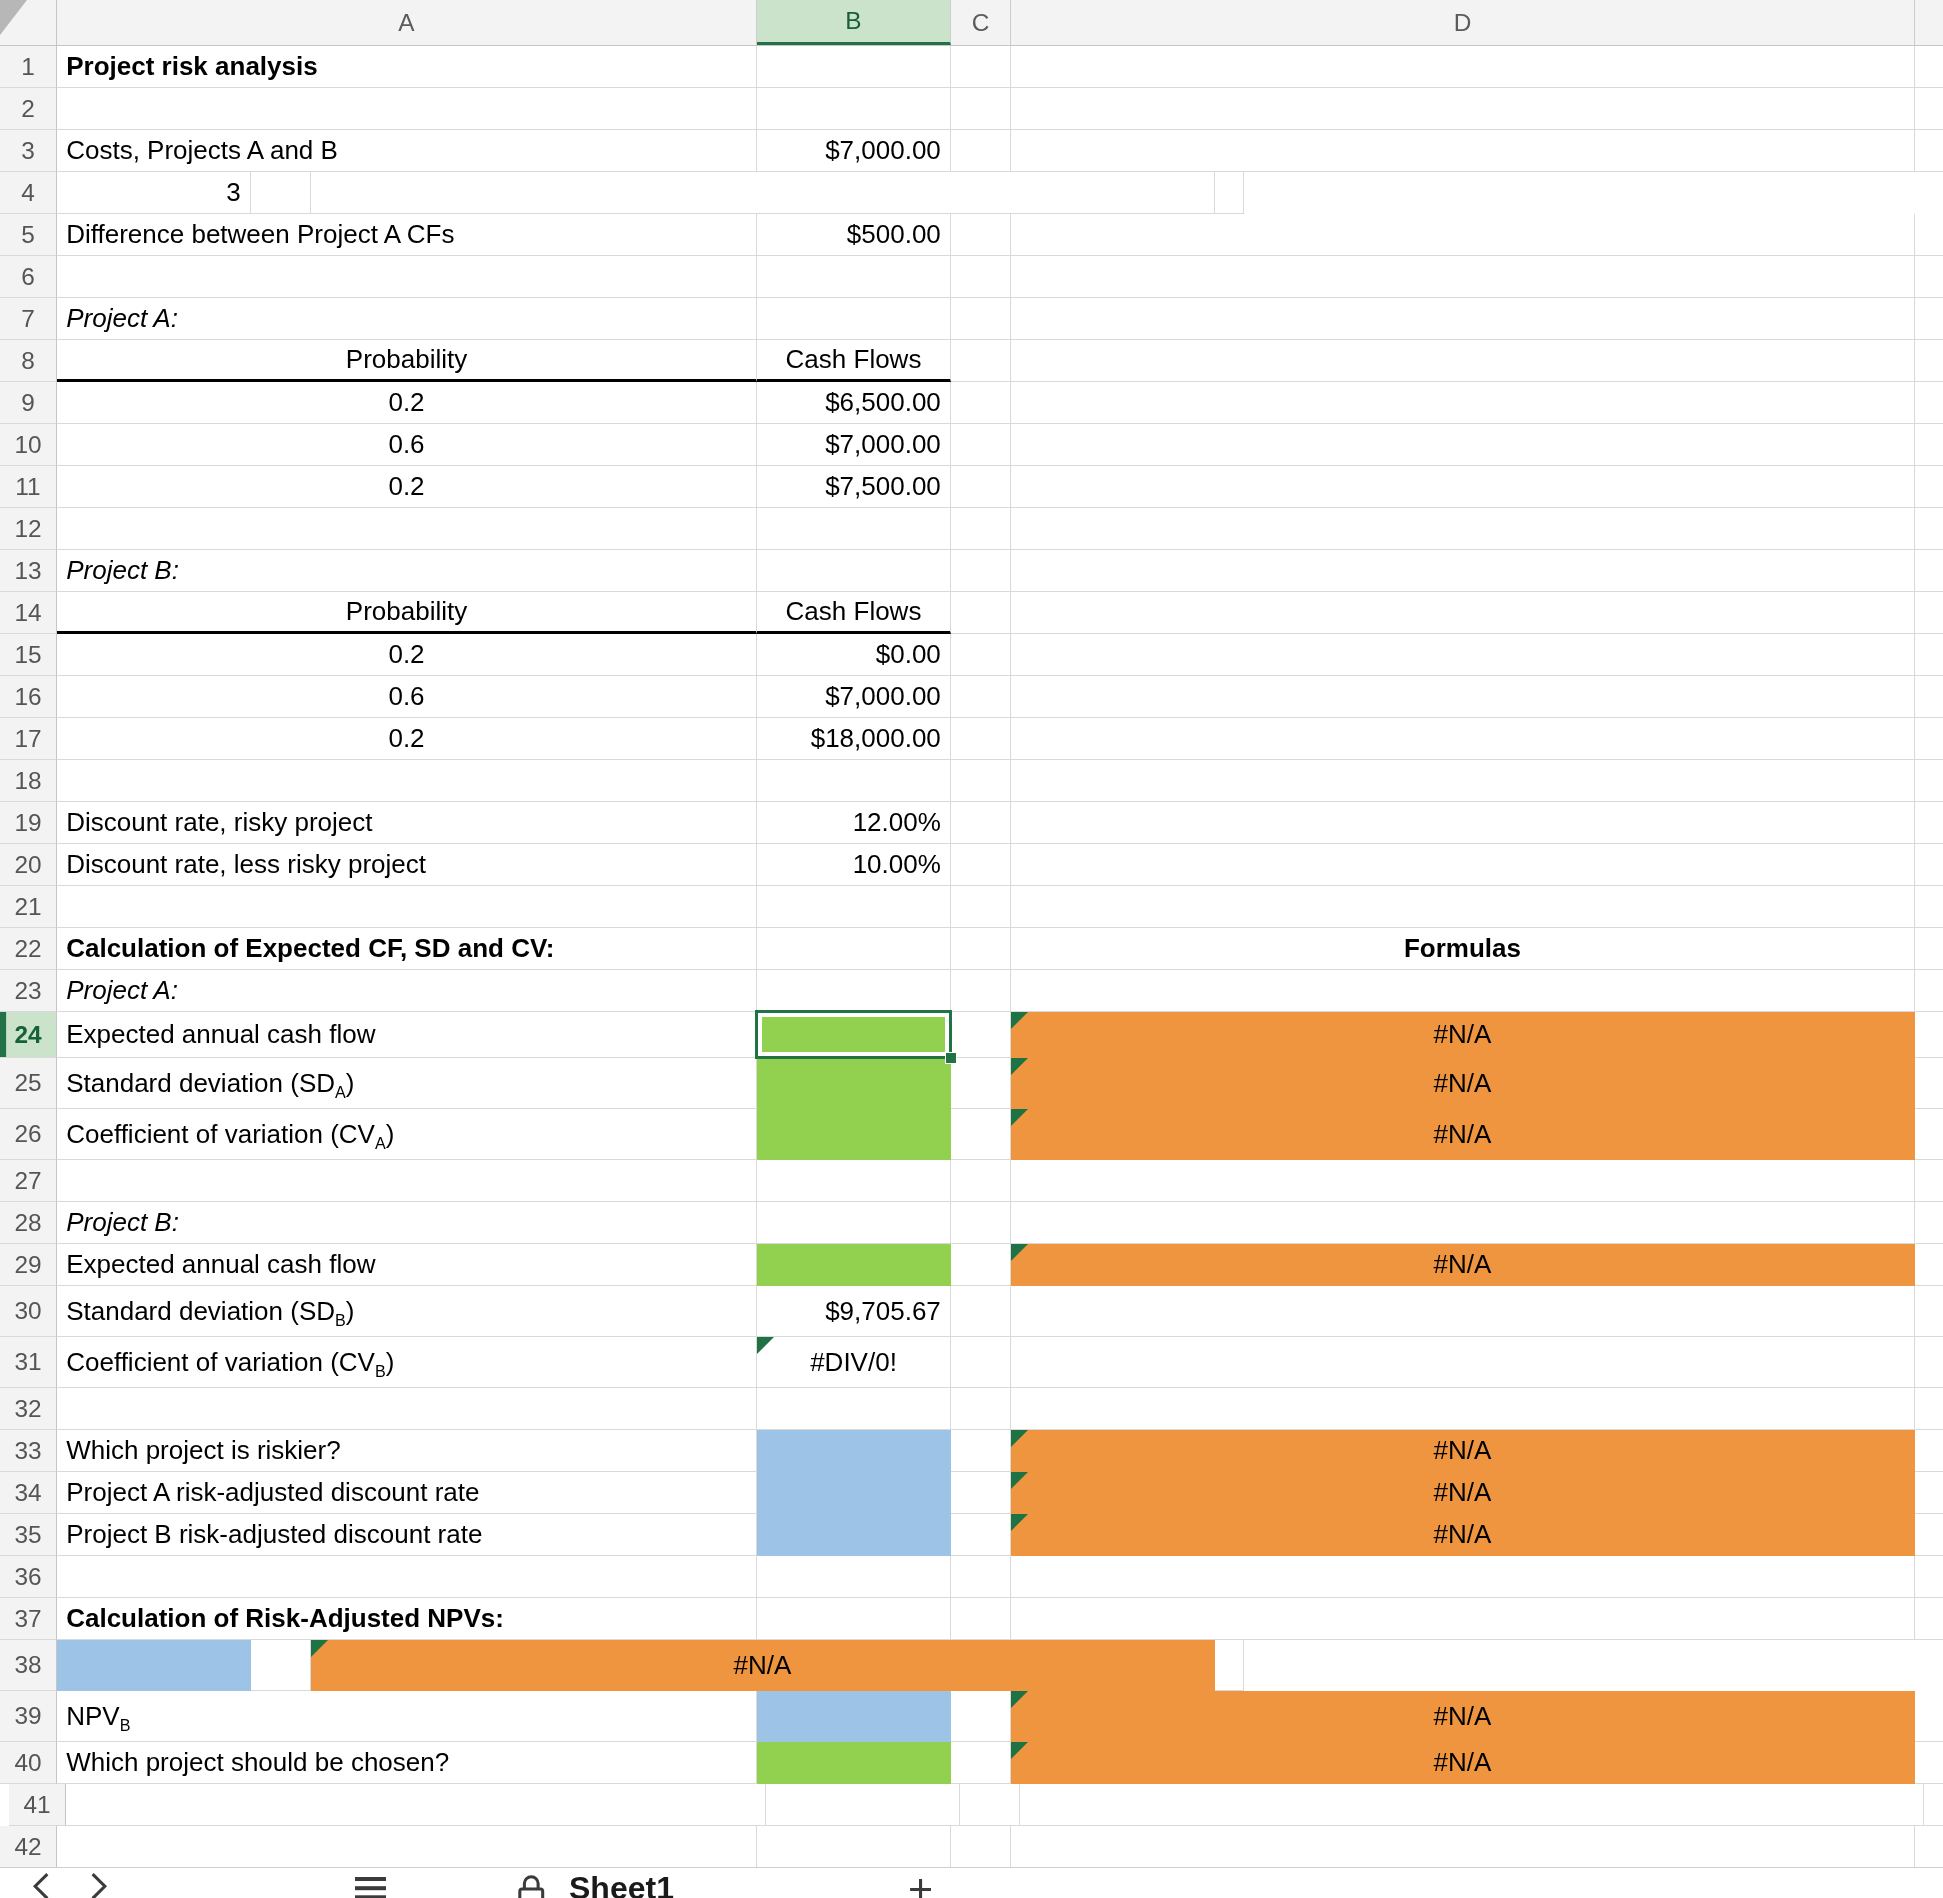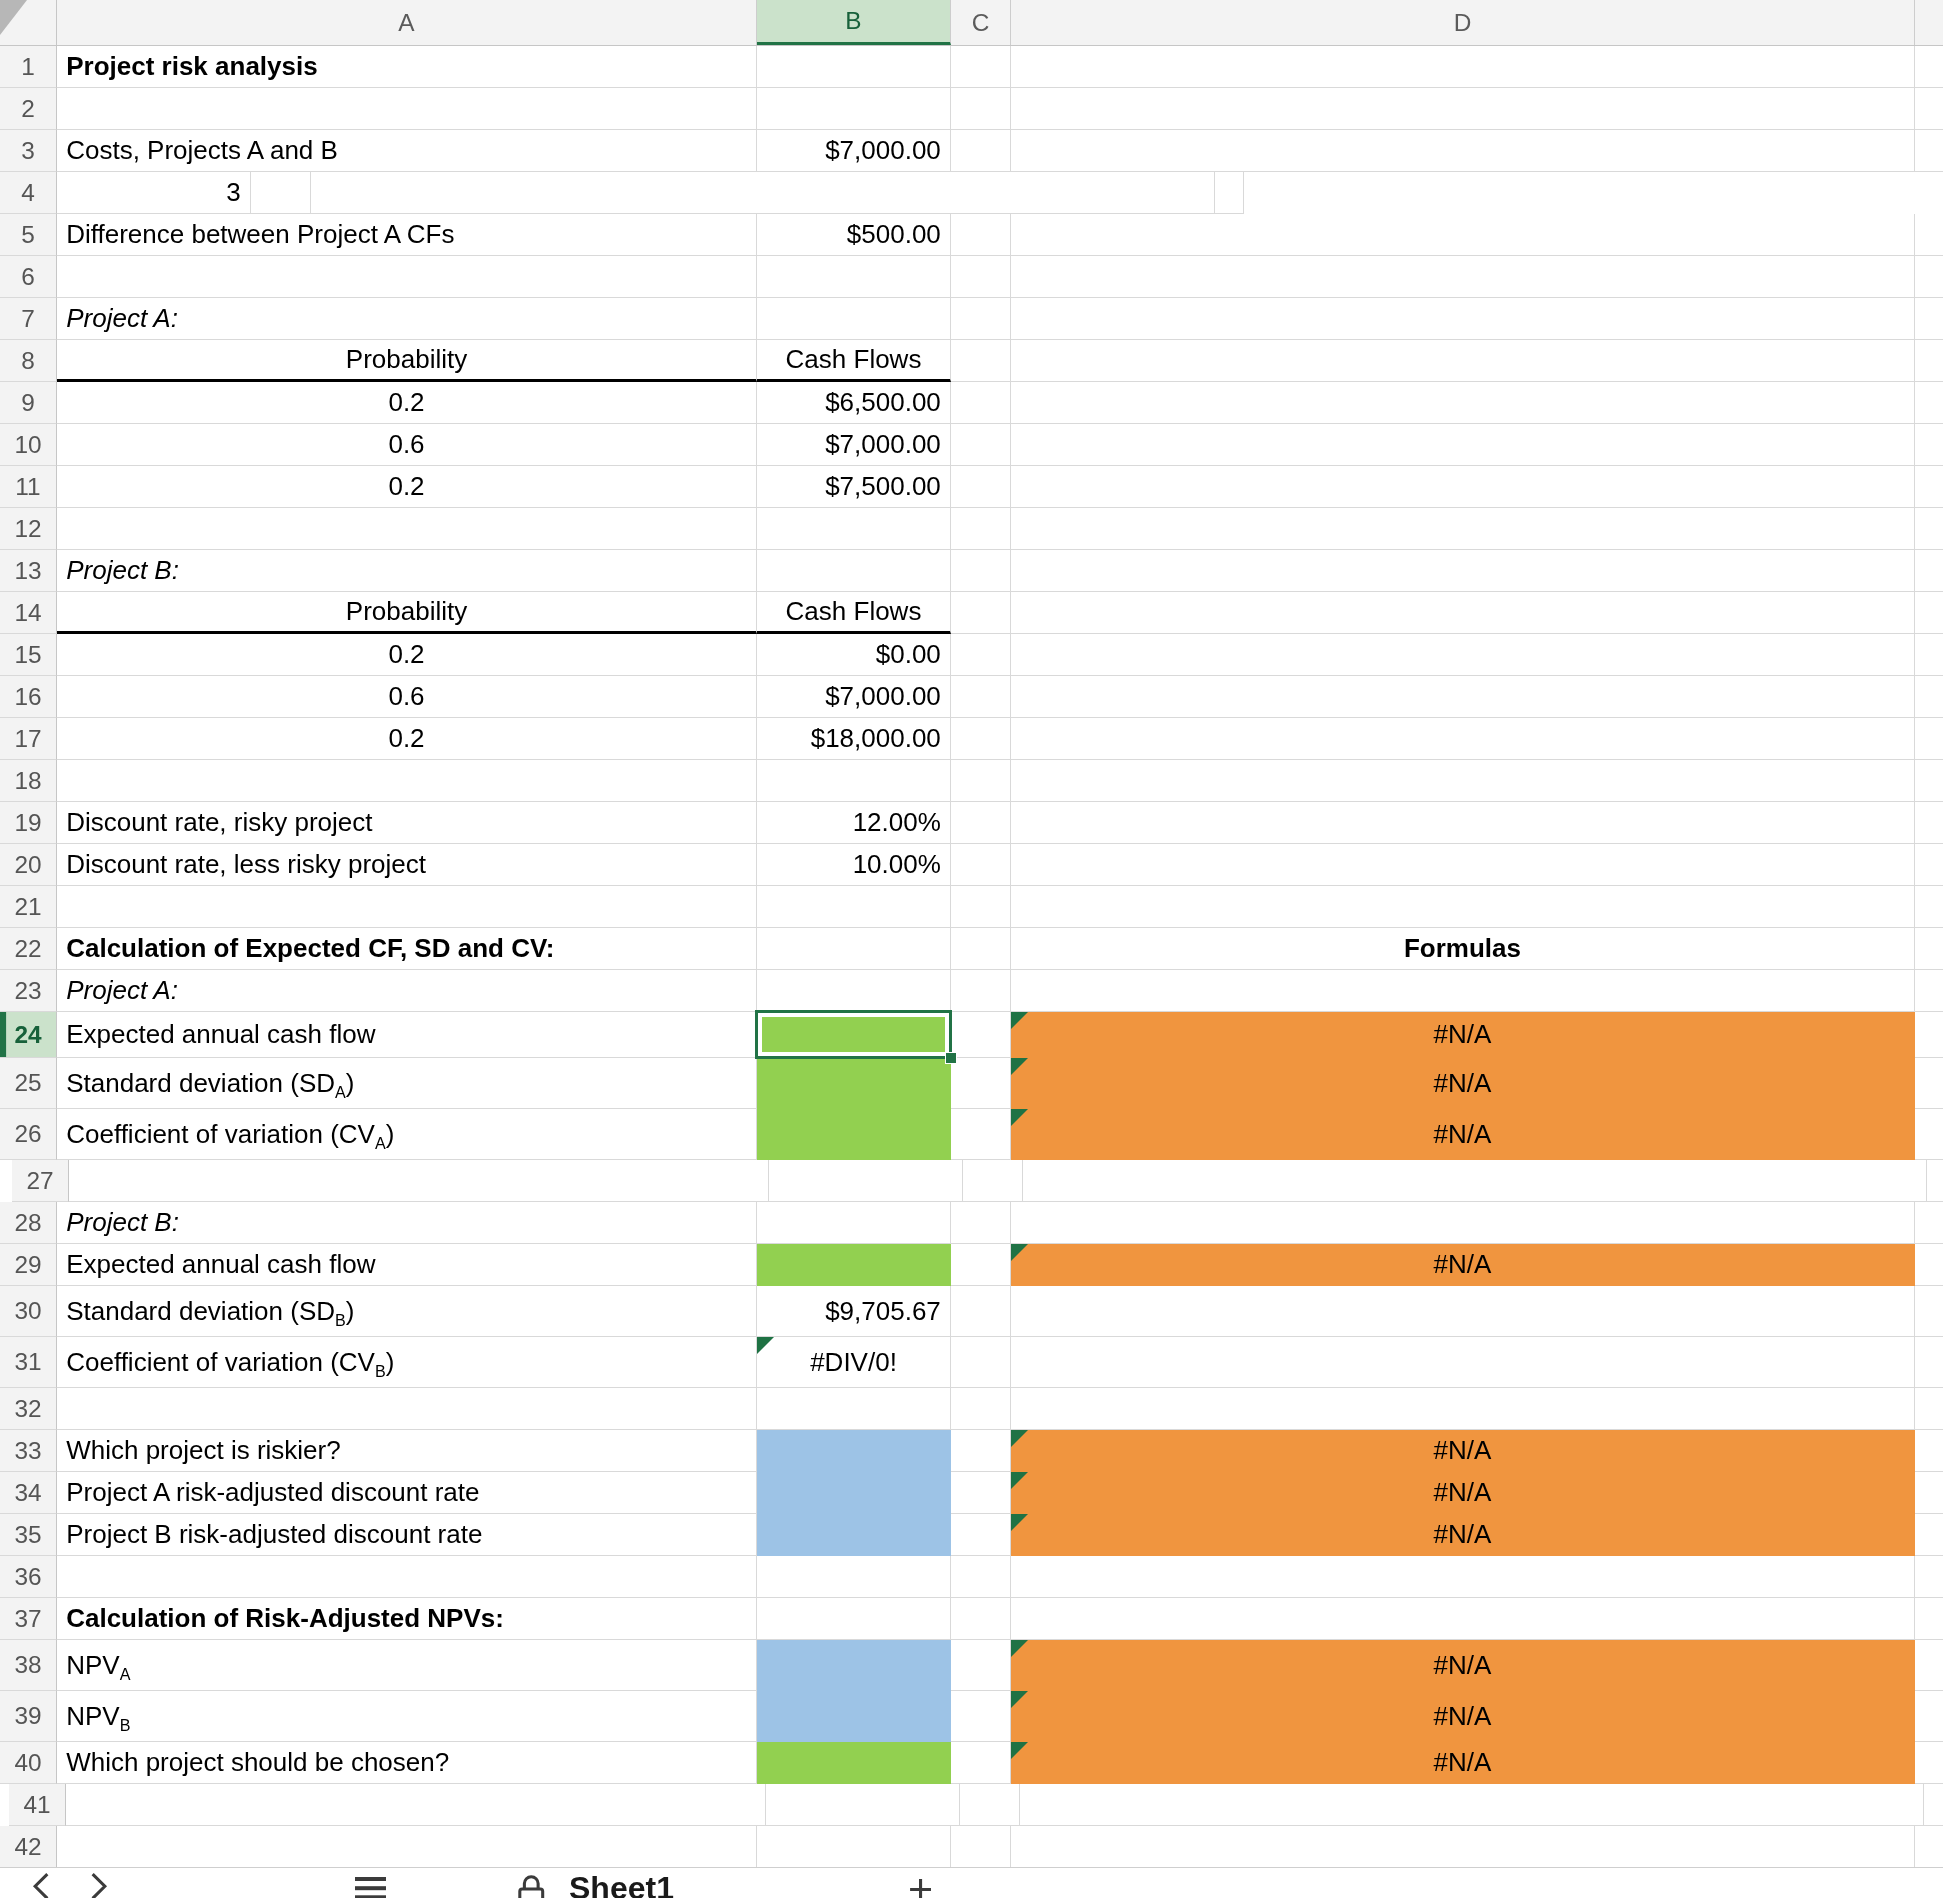--- a/index.html
+++ b/index.html
@@ -434,21 +434,21 @@
           <span class="txt"><span>Coefficient of variation (CV</span><sub>A</sub><span>)</span></span>
         </div>
         <div class="cell w-b fill-green"></div>
         <div class="cell w-c"></div>
         <div class="cell w-d al-c fill-orange">
           <span class="flag"></span>
           <span class="txt">#N/A</span>
         </div>
         <div class="cell w-e"></div>
       </div>
-      <div class="row" style="height: 42px; padding-left: 12px;">
+      <div class="row" style="height: 42px;">
         <div class="row-h">
           <span>27</span>
         </div>
         <div class="cell w-a"></div>
         <div class="cell w-b"></div>
         <div class="cell w-c"></div>
         <div class="cell w-d"></div>
         <div class="cell w-e"></div>
       </div>
       <div class="row" style="height: 42px;">
@@ -580,23 +580,20 @@
           <span class="txt">Calculation of Risk-Adjusted NPVs:</span>
         </div>
         <div class="cell w-b"></div>
         <div class="cell w-c"></div>
         <div class="cell w-d"></div>
         <div class="cell w-e"></div>
       </div>
       <div class="row" style="height: 51px;">
         <div class="row-h">
           <span>38</span>
-        </div>
-        <div class="cell w-a">
-          <span class="txt"><span>NPV</span><sub>A</sub></span>
         </div>
         <div class="cell w-b fill-blue"></div>
         <div class="cell w-c"></div>
         <div class="cell w-d al-c fill-orange">
           <span class="flag"></span>
           <span class="txt">#N/A</span>
         </div>
         <div class="cell w-e"></div>
       </div>
       <div class="row" style="height: 51px;">

